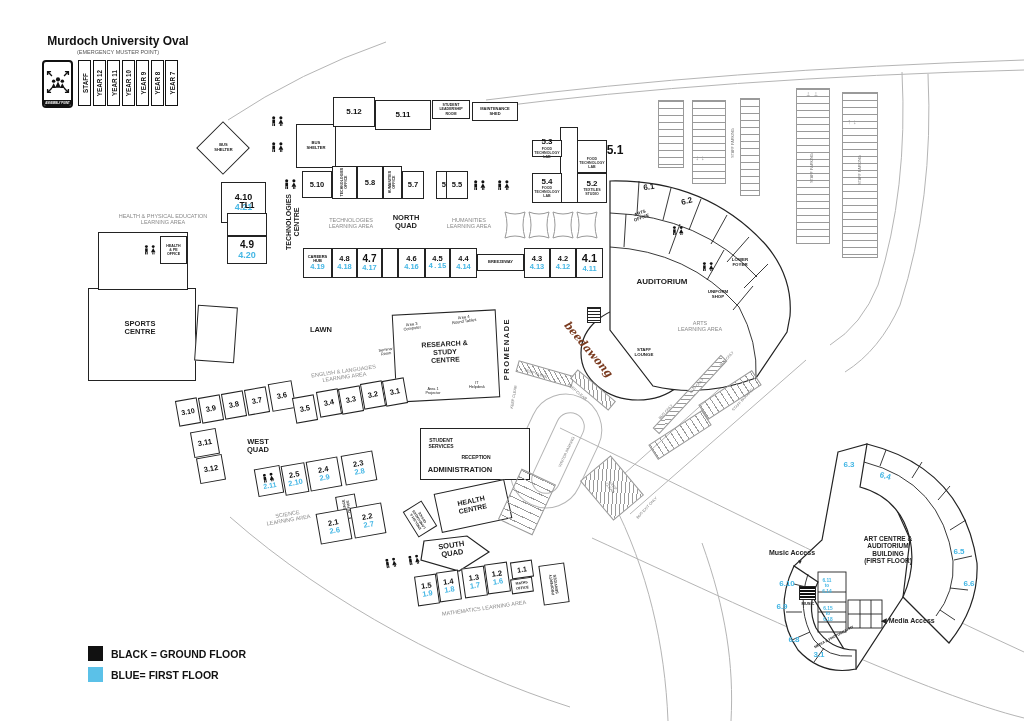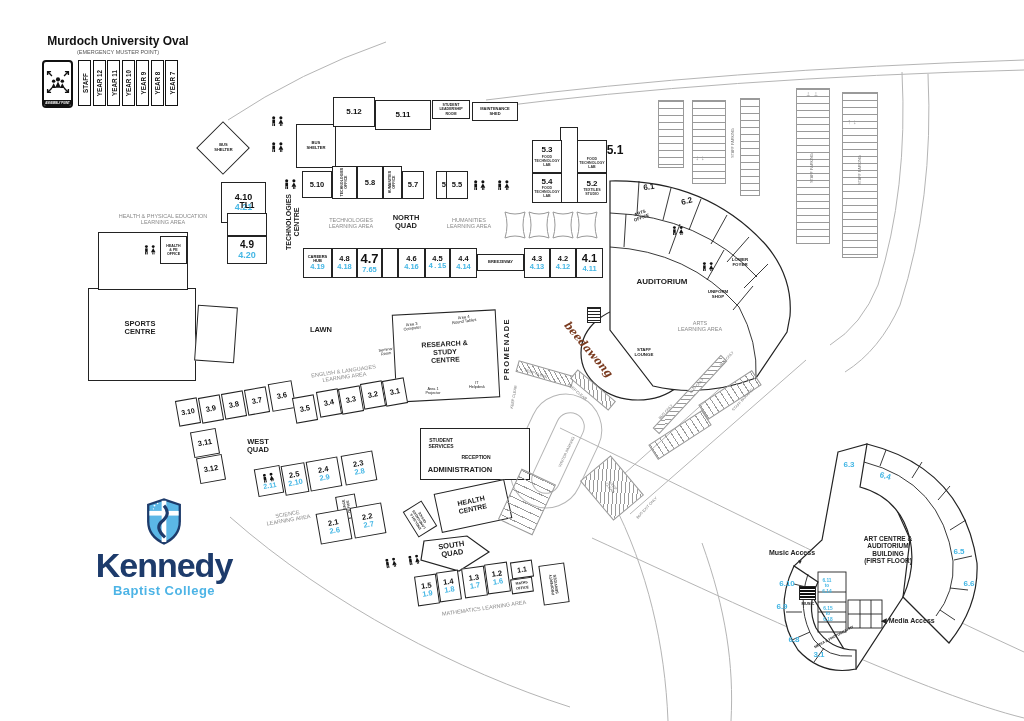--- a/index.html
+++ b/index.html
@@ -273,38 +273,38 @@
       <div class="mi vbox" style="left: 541px; top: 564px; width: 26px; height: 40px; transform: rotate(-8deg);"><div class="bt" style="font-size: 3.8px;">PROPERTY
 SERVICES</div></div>
       <div class="mi groom" style="left: 333px; top: 97px; width: 42px; height: 30px;"><div class="g" style="font-size: 8px;">5.12</div></div>
       <div class="mi groom" style="left: 375px; top: 100px; width: 56px; height: 30px;"><div class="g" style="font-size: 8px;">5.11</div></div>
       <div class="mi groom" style="left: 302px; top: 171px; width: 30px; height: 27px;"><div class="g" style="font-size: 7.5px;">5.10</div></div>
       <div class="mi groom" style="left: 357px; top: 166px; width: 26px; height: 33px;"><div class="g" style="font-size: 7.5px;">5.8</div></div>
       <div class="mi groom" style="left: 402px; top: 171px; width: 22px; height: 28px;"><div class="g" style="font-size: 7.5px;">5.7</div></div>
       <div class="mi groom" style="left: 424px; top: 171px; width: 22px; height: 28px; margin-left: 12px;"><div class="g" style="font-size: 7.5px;">5.6</div></div>
       <div class="mi groom" style="left: 446px; top: 171px; width: 22px; height: 28px;"><div class="g" style="font-size: 7.5px;">5.5</div></div>
       <div class="mi groom" style="left: 511px; top: 561px; width: 22px; height: 17px; transform: rotate(-8deg);"><div class="g" style="font-size: 7px;">1.1</div></div>
-      <div class="mi room" style="left: 532px; top: 140px; width: 30px; height: 33px;"><div class="g" style="font-size: 8px;">5.3</div><div class="sub">FOOD
+      <div class="mi room" style="left: 532px; top: 140px; width: 30px; height: 17px;"><div class="g" style="font-size: 8px;">5.3</div><div class="sub">FOOD
 TECHNOLOGY
 LAB</div></div>
       <div class="mi room" style="left: 577px; top: 140px; width: 30px; height: 33px;"><div class="g" style="font-size: 12px; margin-left: 46px;">5.1</div><div class="sub">FOOD
 TECHNOLOGY
 LAB</div></div>
       <div class="mi room" style="left: 532px; top: 173px; width: 30px; height: 30px;"><div class="g" style="font-size: 8px;">5.4</div><div class="sub">FOOD
 TECHNOLOGY
 LAB</div></div>
       <div class="mi room" style="left: 577px; top: 173px; width: 30px; height: 30px;"><div class="g" style="font-size: 8px;">5.2</div><div class="sub">TEXTILES
 STUDIO</div></div>
       <div class="mi room" style="left: 221px; top: 182px; width: 45px; height: 41px;"><div class="g" style="font-size: 9px;">4.10</div><div class="f" style="color: rgb(69, 183, 229); font-size: 9px;">4.21</div></div>
       <div class="mi room" style="left: 227px; top: 213px; width: 40px; height: 23px;"><div class="g" style="font-size: 8.5px;">TL1</div><div class="f" style="color: rgb(69, 183, 229); font-size: 10px; margin-top: 28px;">TL2</div></div>
       <div class="mi room" style="left: 227px; top: 236px; width: 40px; height: 28px;"><div class="g" style="font-size: 10px;">4.9</div><div class="f" style="color: rgb(69, 183, 229); font-size: 9px;">4.20</div></div>
       <div class="mi room" style="left: 303px; top: 248px; width: 29px; height: 30px;"><div class="g" style="font-size: 4px;">CAREERS
 HUB</div><div class="f" style="color: rgb(69, 183, 229); font-size: 7.5px;">4.19</div></div>
       <div class="mi room" style="left: 332px; top: 248px; width: 25px; height: 30px;"><div class="g" style="font-size: 7.5px;">4.8</div><div class="f" style="color: rgb(69, 183, 229); font-size: 7.5px;">4.18</div></div>
-      <div class="mi room" style="left: 357px; top: 248px; width: 25px; height: 30px;"><div class="g" style="font-size: 13px;">4.7</div><div class="f" style="color: rgb(69, 183, 229); font-size: 7.5px;">7.65</div></div>
+      <div class="mi room" style="left: 357px; top: 248px; width: 25px; height: 30px;"><div class="g" style="font-size: 10px;">4.7</div><div class="f" style="color: rgb(69, 183, 229); font-size: 7.5px;">4.17</div></div>
       <div class="mi room" style="left: 398px; top: 248px; width: 27px; height: 30px;"><div class="g" style="font-size: 7.5px;">4.6</div><div class="f" style="color: rgb(69, 183, 229); font-size: 7.5px;">4.16</div></div>
       <div class="mi room" style="left: 425px; top: 248px; width: 25px; height: 30px;"><div class="g" style="font-size: 7.5px;">4.5</div><div class="f" style="color: rgb(69, 183, 229); font-size: 7.5px; font-family: Liberation Mono, monospace;">4.15</div></div>
       <div class="mi room" style="left: 450px; top: 248px; width: 27px; height: 30px;"><div class="g" style="font-size: 7.5px;">4.4</div><div class="f" style="color: rgb(69, 183, 229); font-size: 7.5px;">4.14</div></div>
       <div class="mi room" style="left: 524px; top: 248px; width: 26px; height: 30px;"><div class="g" style="font-size: 7.5px;">4.3</div><div class="f" style="color: rgb(69, 183, 229); font-size: 7.5px;">4.13</div></div>
       <div class="mi room" style="left: 550px; top: 248px; width: 26px; height: 30px;"><div class="g" style="font-size: 7.5px;">4.2</div><div class="f" style="color: rgb(69, 183, 229); font-size: 7.5px;">4.12</div></div>
       <div class="mi room" style="left: 576px; top: 248px; width: 27px; height: 30px;"><div class="g" style="font-size: 11px;">4.1</div><div class="f" style="color: rgb(69, 183, 229); font-size: 7.5px;">4.11</div></div>
       <div class="mi groom" style="left: 177px; top: 399px; width: 22px; height: 26px; transform: rotate(-10deg);"><div class="g" style="font-size: 7px;">3.10</div></div>
       <div class="mi groom" style="left: 200px; top: 396px; width: 22px; height: 26px; transform: rotate(-10deg);"><div class="g" style="font-size: 7.5px;">3.9</div></div>
       <div class="mi groom" style="left: 223px; top: 392px; width: 22px; height: 26px; transform: rotate(-10deg);"><div class="g" style="font-size: 7.5px;">3.8</div></div>
       <div class="mi groom" style="left: 246px; top: 388px; width: 22px; height: 26px; transform: rotate(-10deg);"><div class="g" style="font-size: 7.5px;">3.7</div></div>
@@ -475,30 +475,26 @@
         </div>
     <div class="grp">
           <span>YEAR 8</span>
         </div>
     <div class="grp">
           <span>YEAR 7</span>
         </div>
   </div>
 </div>
 
-<div id="branding">
-  <svg id="crest" width="36" height="49" viewBox="0 0 34 46">
-    <path d="M17,1 L33,6.5 V23 Q33,38 17,45 Q1,38 1,23 V6.5 Z" fill="#1d3b6b"></path>
-    <path d="M17,3.4 L30.8,8 V22.8 Q30.8,36 17,42.4 Q3.2,36 3.2,22.8 V8 Z" fill="#5bb7e6"></path>
-    <path d="M14.8,3.4 h4.4 V42.4 h-4.4 Z" fill="#fff"></path>
-    <path d="M3.2,13 h27.6 v4.4 H3.2 Z" fill="#fff"></path>
-    <path d="M17,8 Q24,16 15,23 Q8,29 18,38" stroke="#1d3b6b" stroke-width="3" fill="none"></path>
-    <circle cx="8" cy="8" r="0.9" fill="#fff"></circle>
-        <circle cx="11" cy="6" r="0.7" fill="#fff"></circle>
-        <circle cx="7" cy="11" r="0.6" fill="#fff"></circle>
-  </svg>
-  <div class="k-name">Kennedy</div>
-  <div class="k-type">Baptist College</div>
+
+
+<div id="floor-legend">
+  <div class="fl-row">
+    <span class="sw" style="background: rgb(17, 17, 17);"></span>
+    <span class="fl-label">BLACK = GROUND FLOOR</span>
+  </div>
+  <div class="fl-row">
+    <span class="sw" style="background: rgb(91, 193, 232);"></span>
+    <span class="fl-label">BLUE= FIRST FLOOR</span>
+  </div>
 </div>
 
-
-
 </div>
 
 </body></html>

